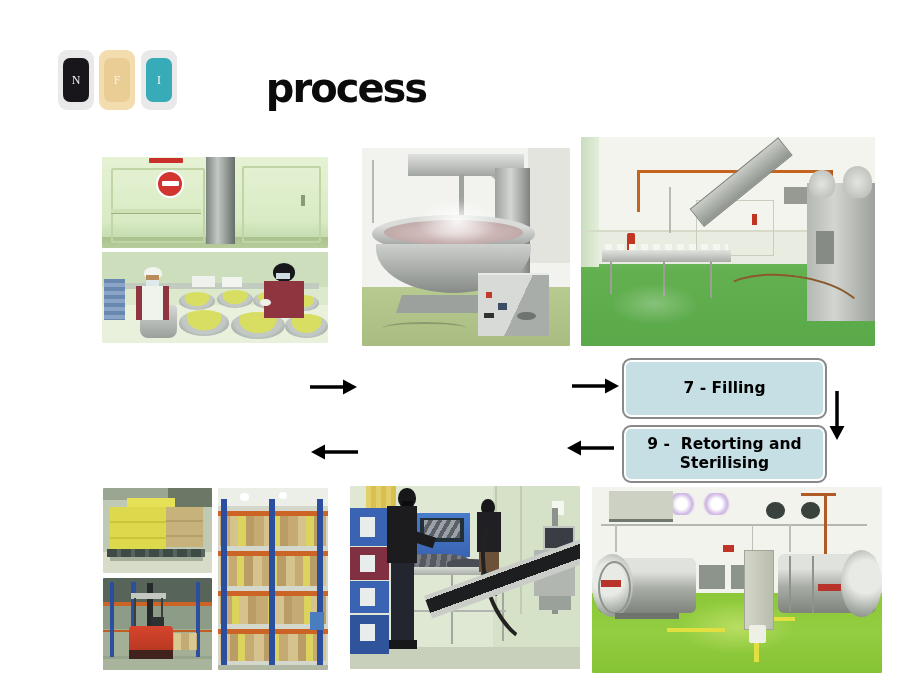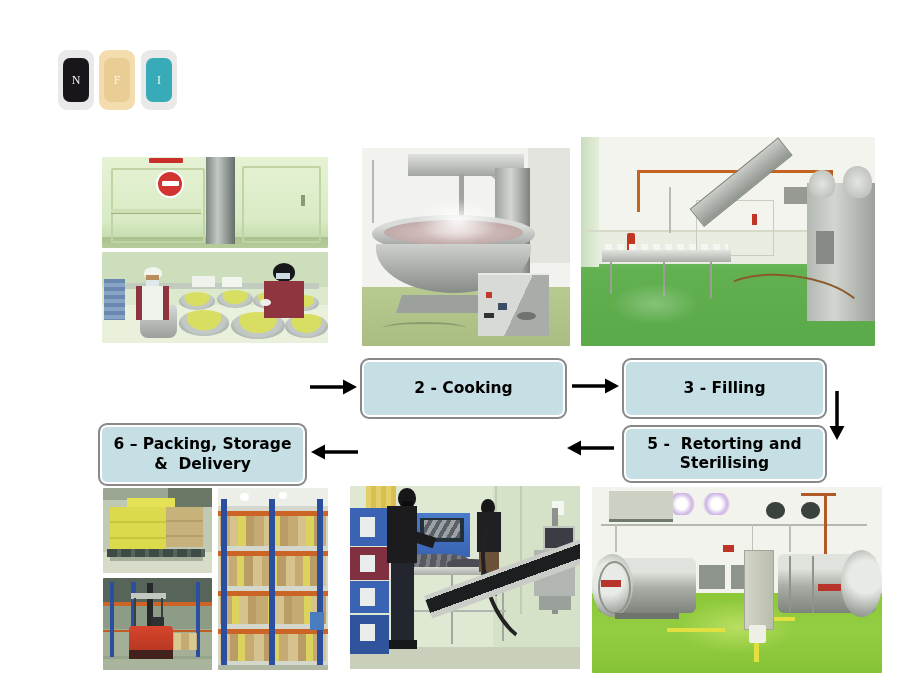--- a/index.html
+++ b/index.html
@@ -72,20 +72,21 @@
         </div>
     </div>
     <div class="logo-tile t3">
       <div class="logo-inner">
           <span>I</span>
         </div>
     </div>
   </div>
 
   <div class="s title">
+    <span class="l2">process</span>
   </div>
 
   <div class="ph pA1">
     <div class="s" style="left:46%;top:0;width:13%;height:96%;background:linear-gradient(90deg,#7d8581,#c2c8c4 40%,#666e6a);"></div>
     <div class="s" style="left:4%;top:12%;width:40%;height:78%;border:2px solid #c0d4a6;border-radius:2px;"></div>
     <div class="s" style="left:62%;top:10%;width:33%;height:80%;border:2px solid #c0d4a6;border-radius:2px;"></div>
     <div class="s" style="left:21%;top:1%;width:15%;height:6%;background:#c9302c;border-radius:1px;"></div>
     <div class="s" style="left:24%;top:14%;width:24px;height:24px;background:#d23430;border:2px solid #fff;border-radius:50%;display:flex;align-items:center;justify-content:center;">
       <div style="width:70%;height:5px;background:#fff;border-radius:1px;"></div>
     </div>
@@ -161,33 +162,26 @@
     <div class="s" style="left:42%;top:32%;width:38%;height:10%;transform:rotate(-39deg);transform-origin:left bottom;background:linear-gradient(180deg,#c9ccc7,#8f948e),repeating-linear-gradient(90deg,rgba(255,255,255,.5) 0 4px,rgba(0,0,0,0) 4px 12px);border:1px solid #7f847e;"></div>
     <div class="s" style="left:69%;top:24%;width:9%;height:8%;background:#969a93;"></div>
     <div class="s" style="left:77%;top:22%;width:23%;height:66%;background:linear-gradient(90deg,#b4b8b2,#d3d6d0 40%,#9da19b);"></div>
     <div class="s" style="left:77.5%;top:16%;width:9%;height:13%;background:radial-gradient(#e3e5e1,#b3b7b1);border-radius:50% 50% 40% 40%;"></div>
     <div class="s" style="left:89%;top:14%;width:10%;height:15%;background:radial-gradient(#e3e5e1,#b3b7b1);border-radius:50% 50% 40% 40%;"></div>
     <div class="s" style="left:80%;top:45%;width:6%;height:16%;background:#878b85;"></div>
     <div class="s" style="left:46%;top:66%;width:50%;height:30%;border:2.5px solid;border-color:#8a5a2c rgba(0,0,0,0) rgba(0,0,0,0) rgba(0,0,0,0);border-radius:50%;transform:rotate(8deg);"></div>
     <div class="s" style="left:10%;top:70%;width:30%;height:20%;background:radial-gradient(rgba(255,255,255,.25),rgba(255,255,255,0) 70%);"></div>
   </div>
 
-  <div class="box b2">
-      <span class="step-label">2 - Cooking</span>
-    </div>
   <div class="box b3">
-      <span class="step-label">3 - Filling</span>
+      <span class="step-label">7 - Filling</span>
     </div>
   <div class="box b4">
-      <span class="step-label">5 -  Retorting and
+      <span class="step-label">9 -  Retorting and
 Sterilising</span>
-    </div>
-  <div class="box b6">
-      <span class="step-label">6 – Packing, Storage
-&amp;  Delivery</span>
     </div>
 
   <svg class="s" style="left:308px;top:377px;" width="50" height="20" viewBox="0 0 50 20">
     <line x1="2" y1="10" x2="37" y2="10" stroke="#000" stroke-width="3.5"></line>
     <polygon points="35,2.5 49,10 35,17.5" fill="#000"></polygon>
   </svg>
   <svg class="s" style="left:570px;top:376px;" width="50" height="20" viewBox="0 0 50 20">
     <line x1="2" y1="10" x2="37" y2="10" stroke="#000" stroke-width="3.5"></line>
     <polygon points="35,2.5 49,10 35,17.5" fill="#000"></polygon>
   </svg>

